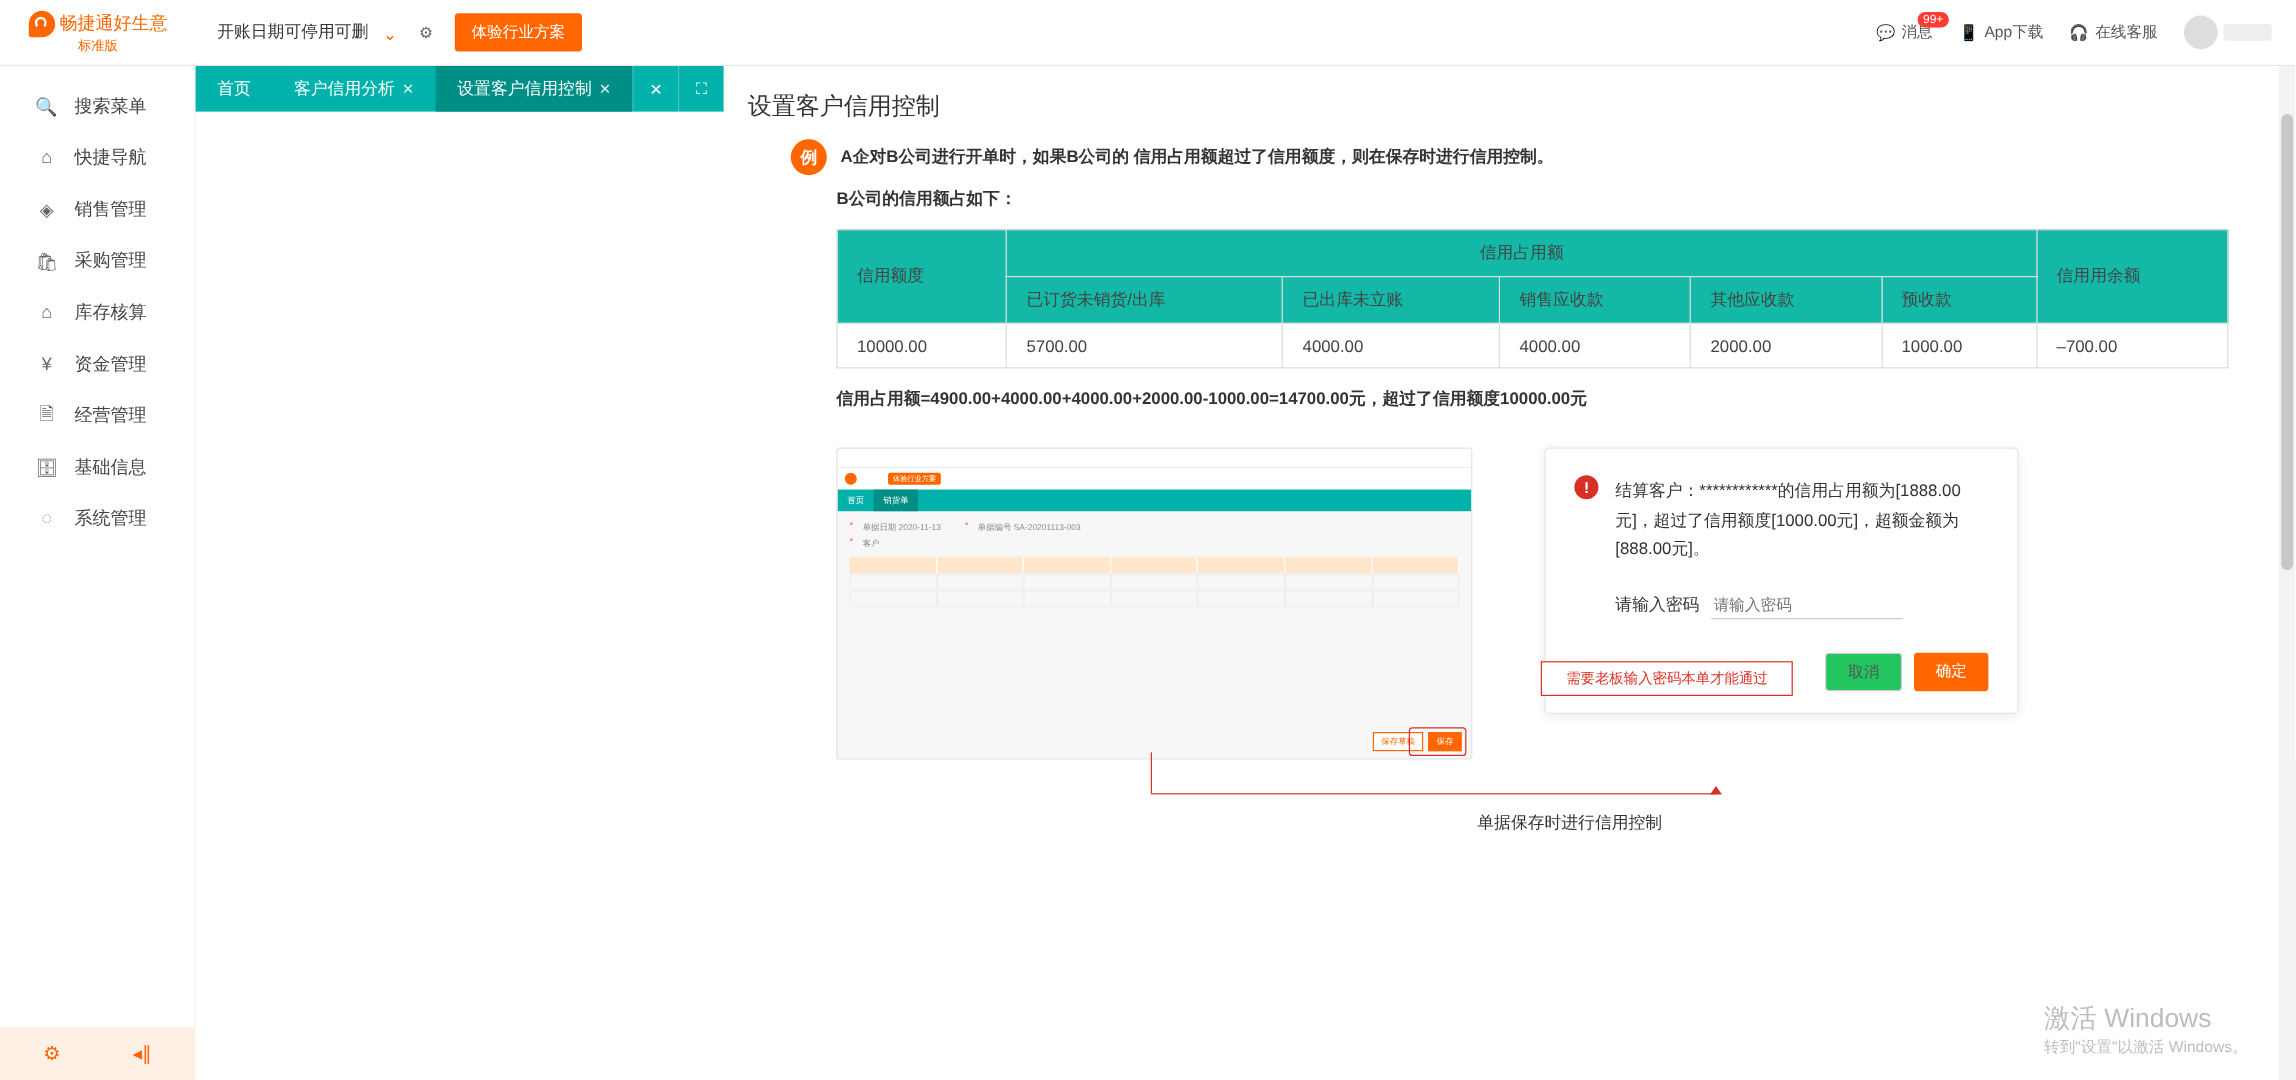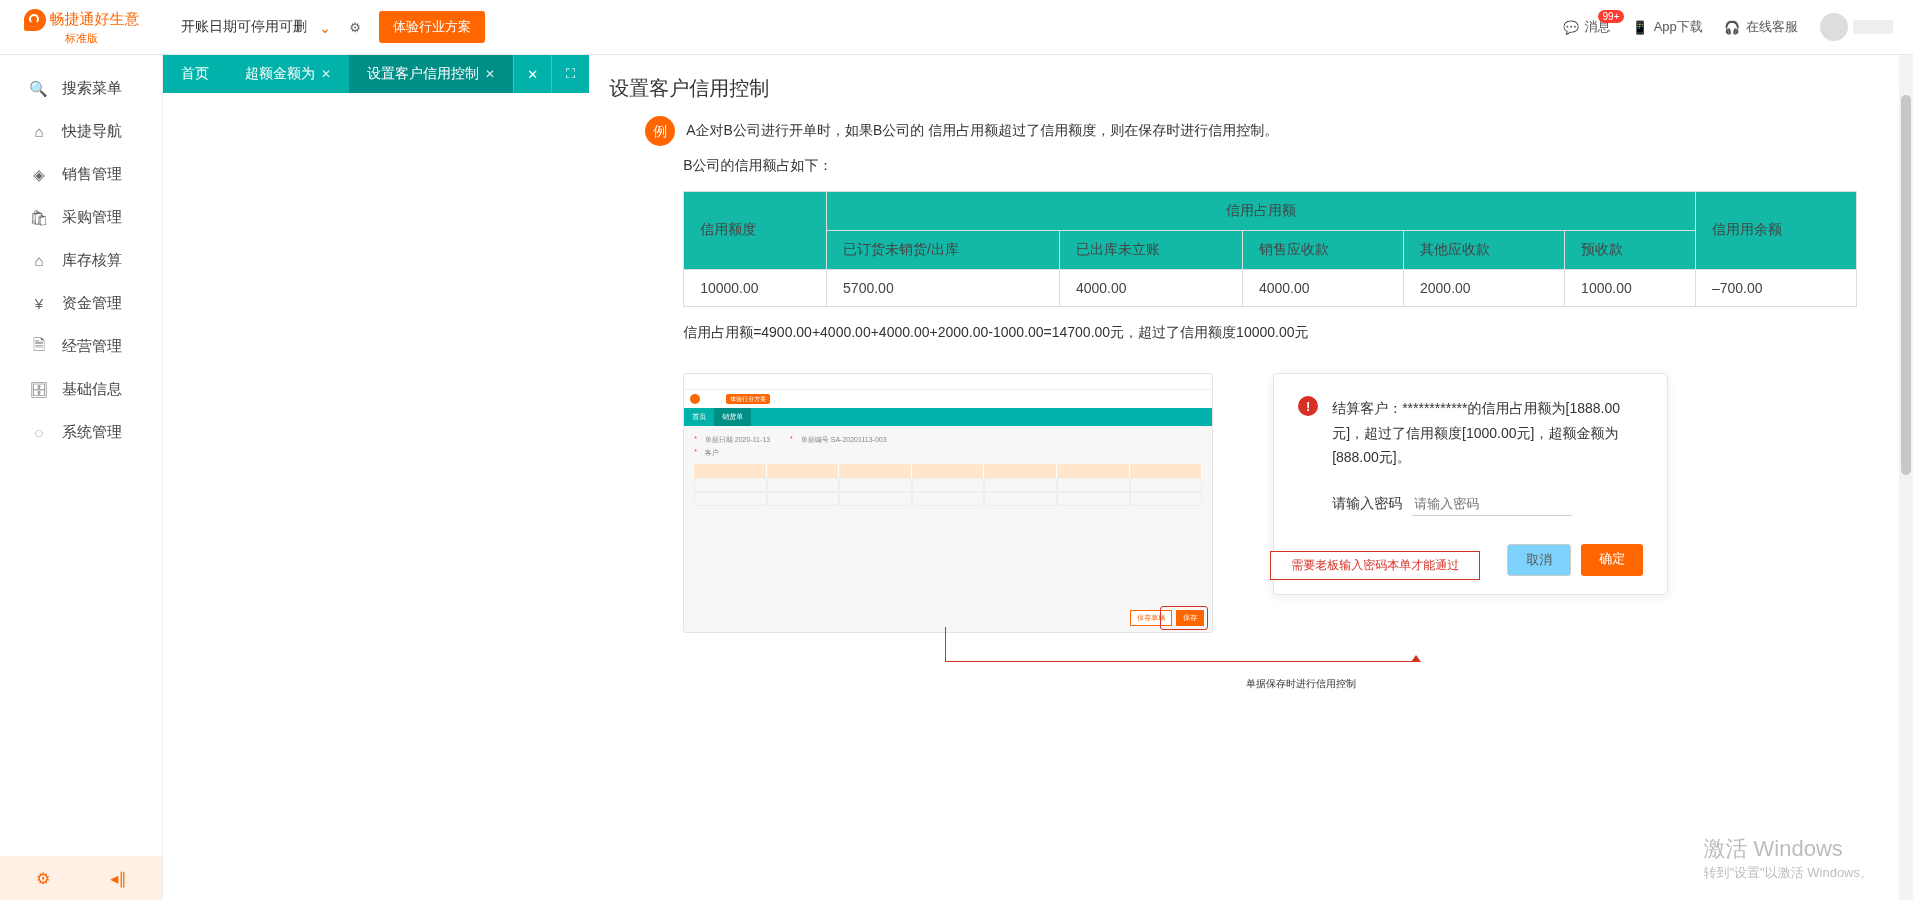--- a/index.html
+++ b/index.html
@@ -40,21 +40,21 @@
 .tab.active { background: #008f87; }
 .tab-close { font-size: 12px; opacity: .85; }
 .tabs-right { margin-left: auto; display: flex; align-items: center; }
 .tab-ctrl { width: 38px; display: flex; align-items: center; justify-content: center; color: #fff; cursor: pointer; border-left: 1px solid rgba(255,255,255,.25); height: 100%; }
 
 .content-wrap { flex: 1; overflow-y: auto; position: relative; }
 .page-title { font-size: 20px; padding: 20px 0 14px 20px; color: #333; }
 .doc-body { padding: 0 56px 80px 56px; }
 
 .example-badge { width: 30px; height: 30px; background: #ff6600; border-radius: 50%; display: inline-flex; align-items: center; justify-content: center; color: #fff; font-size: 14px; margin-right: 8px; vertical-align: middle; }
-.para { font-size: 14px; line-height: 1.9; color: #333; }
+.para { font-size: 14px; line-height: 1.9; color: #333; font-weight: bold; }
 .para + .para { margin-top: 6px; }
 .sub-para { padding-left: 38px; }
 
 .credit-table { margin: 12px 0 12px 38px; border: 1px solid #ddd; border-collapse: collapse; width: calc(100% - 38px); }
 .credit-table th, .credit-table td { border: 1px solid #ddd; padding: 10px 16px; font-size: 14px; text-align: left; color: #444; font-weight: normal; }
 .credit-table th { background: #14b8a6; }
 .neg { color: #ff3b30; }
 
 .example-row { display: flex; gap: 60px; margin-top: 28px; padding-left: 38px; align-items: flex-start; }
 .mock-shot { width: 530px; height: 260px; background: #f7f7f7; border: 1px solid #e2e2e2; border-radius: 3px; position: relative; overflow: hidden; }
@@ -80,29 +80,29 @@
 
 .dialog-mock { width: 395px; border: 1px solid #e5e5e5; border-radius: 4px; padding: 22px 24px 18px 24px; background: #fff; box-shadow: 0 2px 10px rgba(0,0,0,.08); position: relative; }
 .dlg-row1 { display: flex; gap: 14px; }
 .warn-icon { width: 20px; height: 20px; background: #d93025; border-radius: 50%; color: #fff; display: flex; align-items: center; justify-content: center; font-size: 13px; flex-shrink: 0; font-weight:bold; }
 .dlg-text { font-size: 14px; line-height: 1.75; color: #333; }
 .dlg-pw-row { display: flex; align-items: center; gap: 10px; margin-top: 22px; padding-left: 34px; }
 .dlg-pw-label { font-size: 14px; color: #333; }
 .dlg-pw-input { border: none; border-bottom: 1px solid #ccc; padding: 4px 2px; font-size: 13px; color: #999; width: 160px; outline: none; }
 .dlg-btns { display: flex; justify-content: flex-end; gap: 10px; margin-top: 28px; }
 .dlg-btn { padding: 6px 18px; border-radius: 3px; font-size: 13px; cursor: pointer; }
-.dlg-btn.cancel { border: 1px solid #ccc; background: #7dd3fc; color: #555; }
+.dlg-btn.cancel { border: 1px solid #ccc; background: #22c55e; color: #555; }
 .dlg-btn.ok { background: #ff6600; color: #fff; }
 .note-box { position: absolute; left: -4px; bottom: 14px; transform: translateX(0); border: 1px solid #d93025; color: #d93025; font-size: 12px; padding: 5px 20px; background: #fff; }
 
 .connector { position: relative; height: 40px; }
 .conn-line-v { position:absolute; left: 300px; top:-6px; width:0; height:34px; border-left:1px solid #d93025; }
 .conn-line-h { position:absolute; left:300px; top:28px; width:470px; border-top:1px solid #d93025; }
 .conn-arrow { position:absolute; left:766px; top:22px; width:0;height:0;border-left:5px solid transparent;border-right:5px solid transparent;border-bottom:7px solid #d93025; }
-.caption { text-align: center; font-size: 10px; color: #333; margin-top: 4px; margin-left: 100px; }
+.caption { text-align: center; font-size: 14px; color: #333; margin-top: 4px; margin-left: 100px; }
 
 .scroll-track { position: absolute; right: 0; top: 0; bottom: 0; width: 14px; background: #f3f3f3; }
 .scroll-thumb { position: absolute; right: 2px; width: 10px; background: #c7c7c7; border-radius: 5px; top: 40px; height: 380px; }
 
 .watermark { position: fixed; right: 40px; bottom: 18px; color: #bdbdbd; font-size: 13px; text-align: left; pointer-events: none; }
 .watermark .wm1 { font-size: 22px; }
 </style>
 </head>
 <body>
 
@@ -191,21 +191,21 @@
       <span class="sb-footer-icon">◂∥</span>
     </div>
   </div>
 
   <div class="main">
     <div class="tabs-bar">
       <div class="tab">
           <span>首页</span>
         </div>
       <div class="tab">
-          <span>超额金额为</span>
+          <span>客户信用分析</span>
           <span class="tab-close">✕</span>
         </div>
       <div class="tab active">
           <span>设置客户信用控制</span>
           <span class="tab-close">✕</span>
         </div>
       <div class="tabs-right">
         <div class="tab-ctrl">
             <span>✕</span>
           </div>

